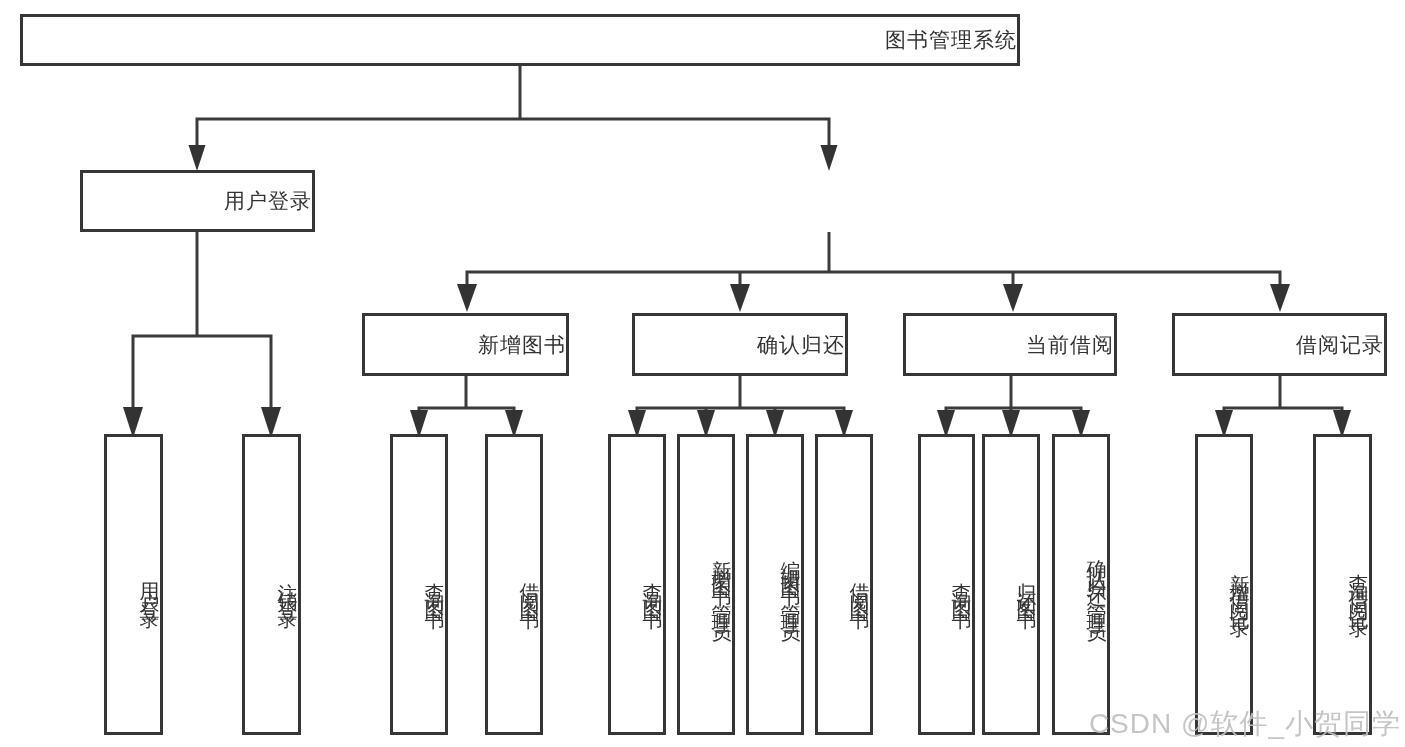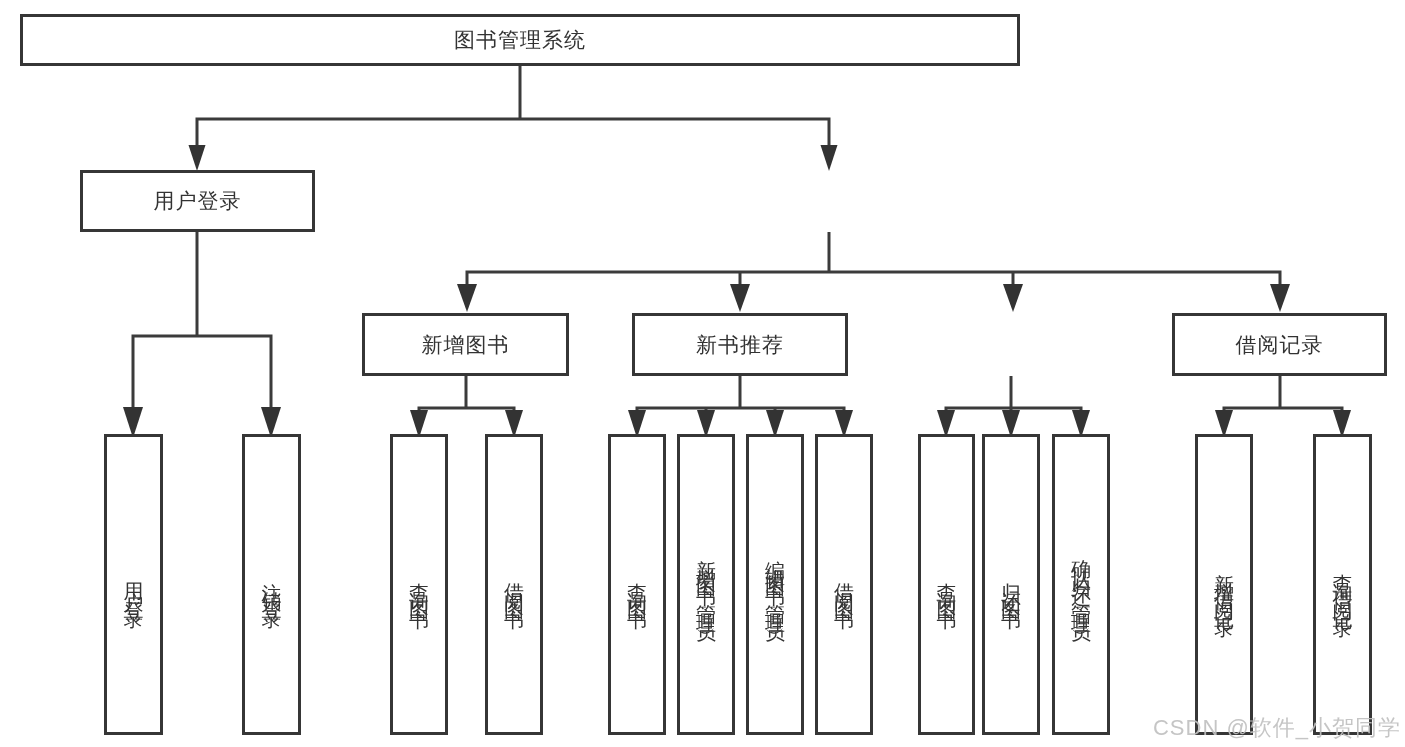--- a/index.html
+++ b/index.html
@@ -18,21 +18,21 @@
     width: 1405px; height: 747px;
     z-index: 0;
   }
   .node {
     position: absolute;
     box-sizing: border-box;
     background: #ffffff;
     border: 3px solid #363636;
     display: flex;
     align-items: center;
-    justify-content: center;
+    justify-content: flex-end;
     z-index: 1;
   }
   .hnode .label {
     font-size: 21px;
     letter-spacing: 1px;
     color: #333333;
     white-space: nowrap;
   }
   .vnode .label {
     writing-mode: vertical-rl;
@@ -40,21 +40,21 @@
     font-size: 20px;
     letter-spacing: 9px;
     line-height: 1.05;
     color: #333333;
   }
   .watermark {
     position: absolute;
     right: 4px;
     bottom: 4px;
     z-index: 2;
-    font-size: 22px;
+    font-size: 28px;
     letter-spacing: 1px;
     color: rgba(192, 192, 192, 0.92);
     white-space: nowrap;
   }
 </style>
 </head>
 <body>
 
 <div id="canvas">
 
@@ -119,21 +119,24 @@
   </div>
 
   <div class="node hnode" style="left:80px;top:170px;width:235px;height:62px">
     <span class="label">用户登录</span>
   </div>
 
   <div class="node hnode" style="left:362px;top:313px;width:207px;height:63px">
     <span class="label">新增图书</span>
   </div>
   <div class="node hnode" style="left:632px;top:313px;width:216px;height:63px">
-    <span class="label">新书推荐</span>
+    <span class="label">确认归还</span>
+  </div>
+  <div class="node hnode" style="left:903px;top:313px;width:214px;height:63px">
+    <span class="label">当前借阅</span>
   </div>
   <div class="node hnode" style="left:1172px;top:313px;width:215px;height:63px">
     <span class="label">借阅记录</span>
   </div>
 
   <div class="node vnode" style="left:104px;top:434px;width:59px;height:301px">
     <span class="label">用户登录</span>
   </div>
   <div class="node vnode" style="left:242px;top:434px;width:59px;height:301px">
     <span class="label">注销登录</span>

